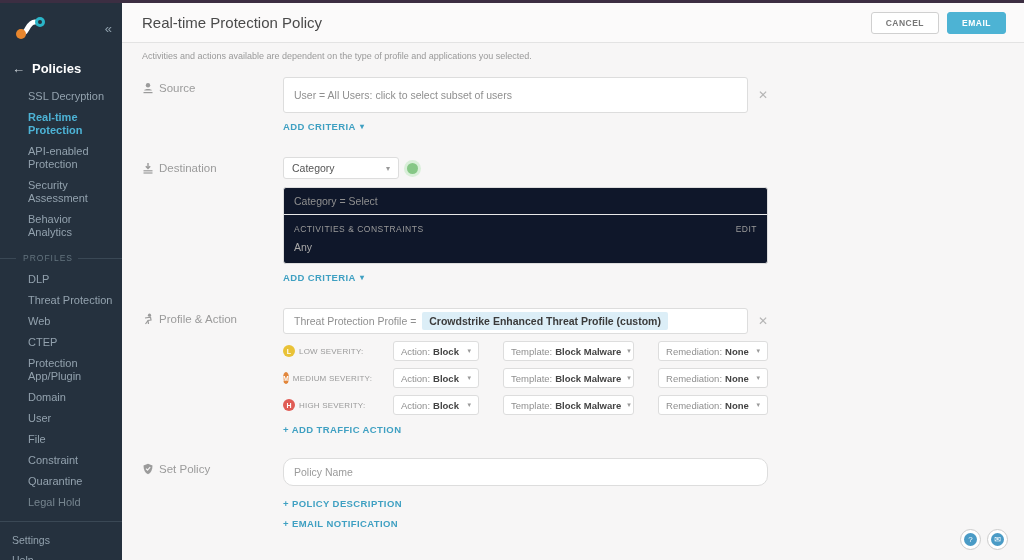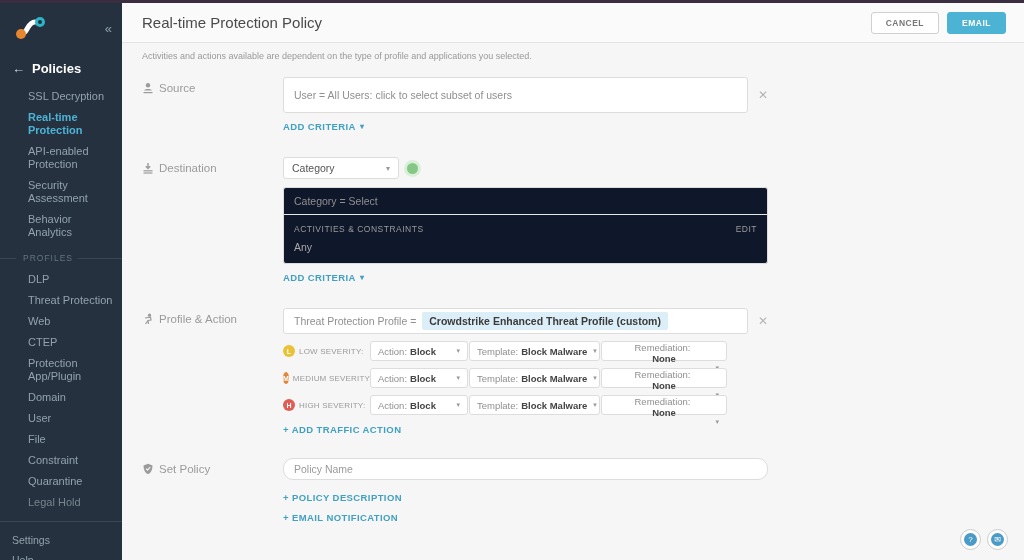--- a/index.html
+++ b/index.html
@@ -54,36 +54,36 @@
   .dest-box { margin-top:8px; background:#0f172a; border:1px solid #ddd; border-radius:3px; }
   .dest-row1 { padding:7px 10px; border-bottom:1px solid #e7e7e7; font-size:10.5px; color:#8f8f8f; cursor:pointer; }
   .dest-row2 { display:flex; justify-content:space-between; padding:9px 10px 2px 10px; }
   .dest-row2 .hdr { font-size:8.5px; letter-spacing:.5px; color:#9a9a9a; }
   .dest-row2 .edit { font-size:8.5px; letter-spacing:.5px; color:#9a9a9a; cursor:pointer; }
   .dest-row3 { padding:5px 10px 10px 10px; font-size:10.5px; color:#a8a8a8; }
 
   .profile-box { height:26px; }
   .chip { background:#dceef7; color:#3b3b3b; padding:3px 7px; border-radius:2px; margin-left:6px; font-size:10.5px; font-weight:bold; white-space:nowrap; }
 
-  .sev-row { display:flex; align-items:center; gap:1px; margin-top:7px; }
+  .sev-row { display:flex; align-items:center; gap:24px; margin-top:7px; }
   .sev-label { width:86px; min-width:86px; display:flex; align-items:center; gap:4px; }
   .badge { width:12px; height:12px; border-radius:50%; color:#fff; font-size:7px; font-weight:bold; display:flex; align-items:center; justify-content:center; }
   .badge.low { background:#e9c237; }
   .badge.med { background:#e2863b; }
   .badge.high { background:#e05c55; }
   .sev-text { font-size:8px; color:#9a9a9a; letter-spacing:.2px; white-space:nowrap; }
   .dd { height:20px; background:#fff; border:1px solid #ddd; border-radius:3px; display:flex; align-items:center; padding:0 7px; font-size:9.5px; cursor:pointer; }
   .dd .dd-label { color:#8f8f8f; margin-right:3px; white-space:nowrap; }
   .dd .dd-value { color:#444; font-weight:bold; white-space:nowrap; }
   .dd .caret { margin-left:auto; color:#999; font-size:7px; padding-left:6px; }
   .dd-action { width:98px;align-items:center; }
   .dd-template { width:131px; }
-  .dd-remed { width:126px;flex-direction:column; }
-
-  .policy-input { width:100%; height:22px; border:1px solid #ddd; border-radius:10px; padding:0 10px; font-size:10.5px; color:#555; font-family:"Liberation Sans", sans-serif; outline:none; }
+  .dd-remed { width:126px; }
+
+  .policy-input { width:100%; height:28px; border:1px solid #ddd; border-radius:10px; padding:0 10px; font-size:10.5px; color:#555; font-family:"Liberation Sans", sans-serif; outline:none; }
   .policy-input::placeholder { color:#9b9b9b; }
   .block-link { display:block; margin-top:9px; color:#3fa0c2; font-size:9.5px; font-weight:bold; letter-spacing:.4px; cursor:pointer; width:max-content; }
   .set-policy .block-link:first-of-type { margin-top:12px; }
 
   .fab-group { position:absolute; right:16px; bottom:10px; display:flex; gap:6px; }
   .fab { width:21px; height:21px; border-radius:50%; background:#fff; border:1px solid #ccc; display:flex; align-items:center; justify-content:center; cursor:pointer; padding:0; }
   .fab .inner { width:13px; height:13px; border-radius:50%; background:#4a9bc6; color:#fff; font-size:8px; display:flex; align-items:center; justify-content:center; line-height:1; }
 </style>
 </head>
 <body>

